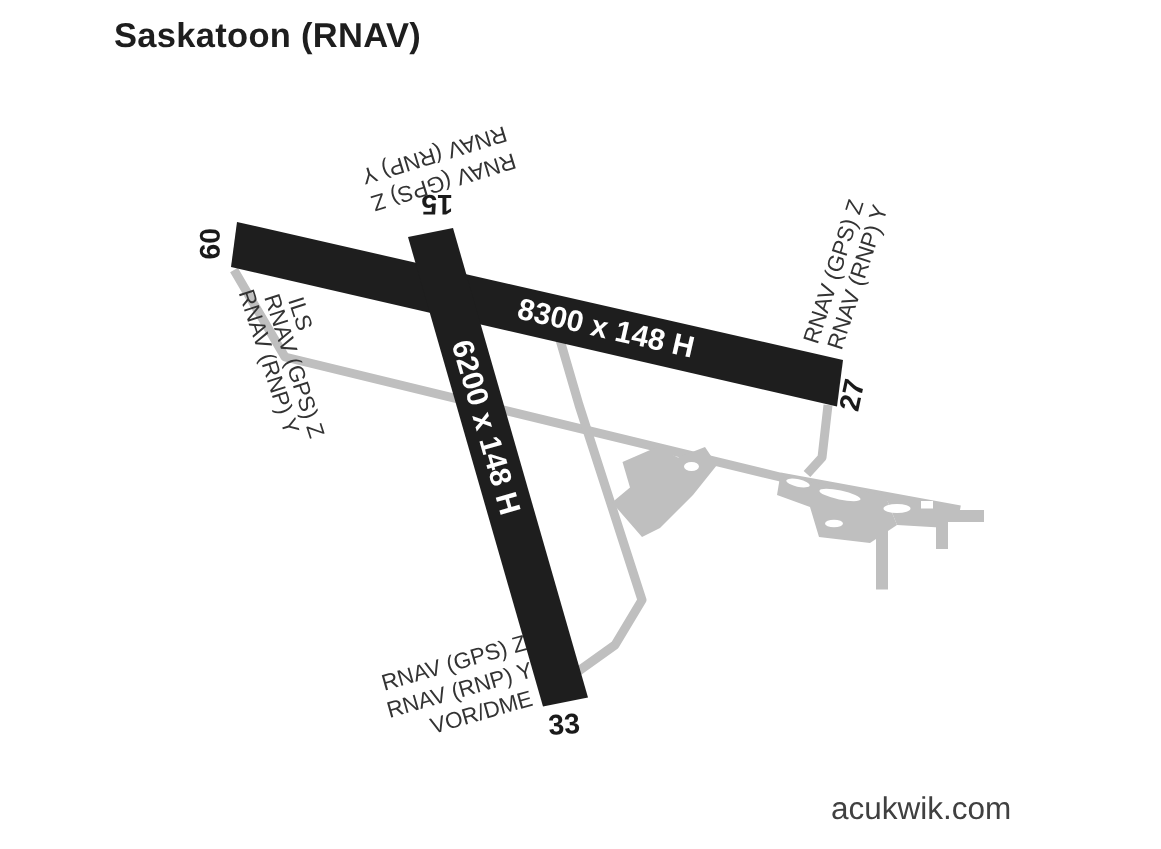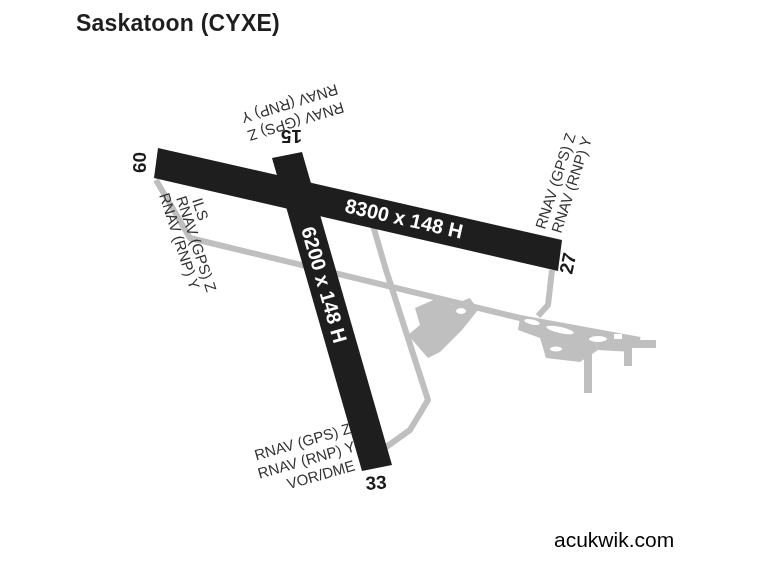--- a/index.html
+++ b/index.html
@@ -1,27 +1,27 @@
 <!DOCTYPE html>
 <html><head>
 <meta charset="utf-8">
 <style>
   html, body { margin: 0; padding: 0; background: #ffffff; }
   body { width: 774px; height: 566px; position: relative; overflow: hidden; font-family: "Liberation Sans", sans-serif; }
   .title { position: absolute; left: 76px; top: 10px; font-size: 23px; font-weight: bold; color: #1e1e1e; letter-spacing: 0.2px; }
-  .footer { position: absolute; left: 554px; top: 528px; font-size: 21px; color: #000000; }
+  .footer { position: absolute; left: 554px; top: 528px; font-size: 21px; color: #404040; }
   svg { position: absolute; left: 0; top: 0; }
   .lbl { font-family: "Liberation Sans", sans-serif; fill: #333333; font-size: 15px; }
   .rwynum { font-family: "Liberation Sans", sans-serif; fill: #1a1a1a; font-size: 19px; font-weight: bold; }
   .rwydim { font-family: "Liberation Sans", sans-serif; fill: #ffffff; font-size: 20px; font-weight: bold; }
 </style>
 </head>
 <body>
 
-<div class="title">Saskatoon (CYXE)</div>
+<div class="title">Saskatoon (RNAV)</div>
 
 <svg width="774" height="566" viewBox="0 0 774 566">
 
   <g fill="none" stroke="#bfbfbf" stroke-width="6" stroke-linejoin="round">
 
     <path d="M156,180 L190,238 L520,318 L640,340"></path>
 
     <path d="M372,222 L386,270 L428,400 L410,430 L382,450"></path>
 
     <path d="M552,270 L548,305 L538,316"></path>

